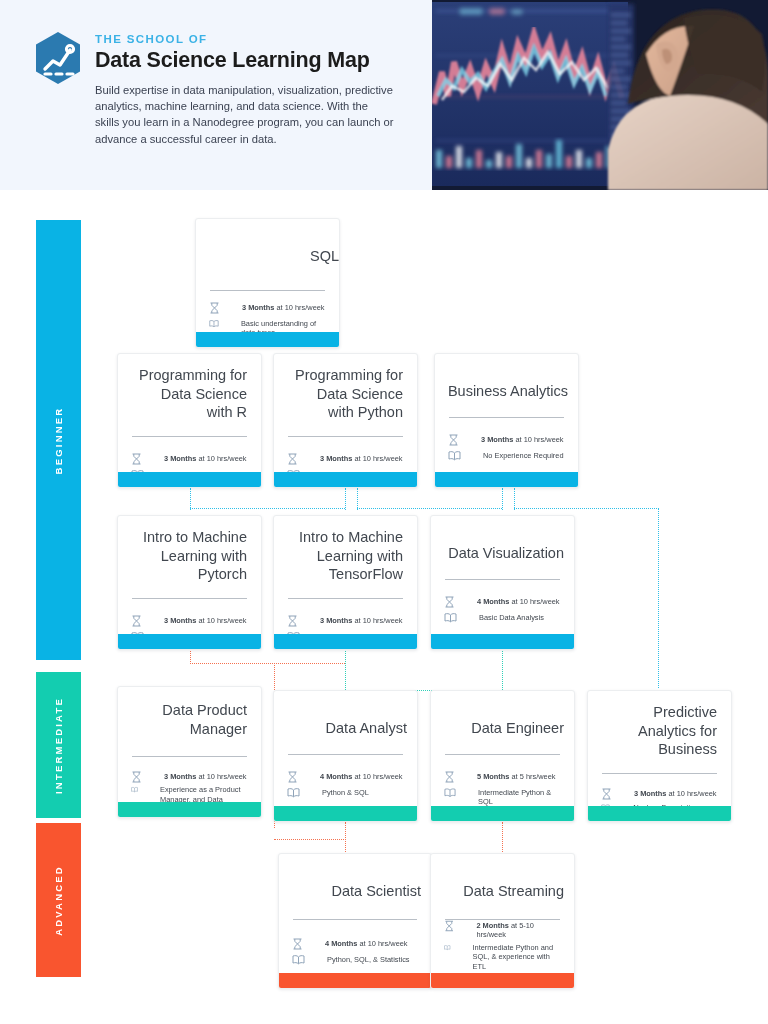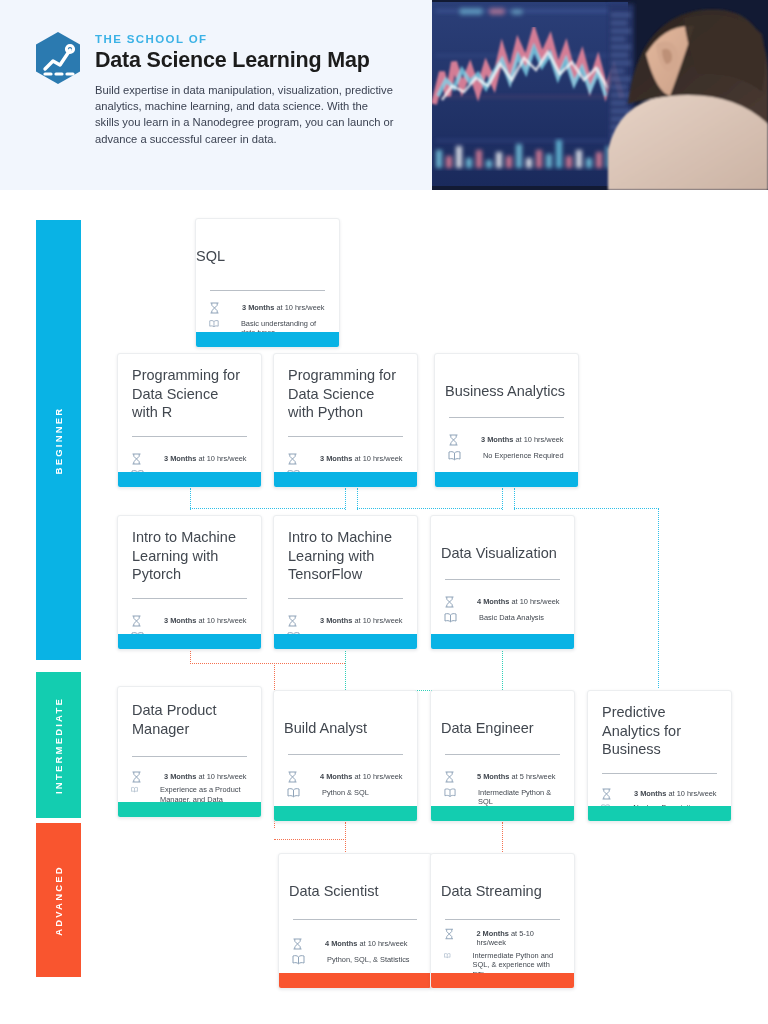--- a/index.html
+++ b/index.html
@@ -65,21 +65,21 @@
   
   .card {
     position: absolute;
     background: #ffffff;
     border: 1px solid #eceef0;
     border-radius: 3px;
     box-shadow: 0 1px 3px rgba(40,50,70,0.10);
     overflow: hidden;
   }
   .card-title {
-    text-align: left;
+    text-align: right;
     font-size: 14.5px; color: #41474f; font-weight: normal;
     line-height: 18.5px;
   }
   .card-rule {
     height: 1px; background: #b9bfc6;
     margin: 0 14px;
   }
   .card-meta { padding: 0 13px; }
   .meta-row { display: flex; align-items: flex-start; gap: 22px; margin-bottom: 4px; }
   .meta-text { font-size: 7.4px; color: #41474f; line-height: 9.6px; padding-top: 1px; }
@@ -477,21 +477,21 @@
               <line x1="6.5" y1="3" x2="6.5" y2="9.8"></line>
             </g>
           </svg>
         <div class="meta-text" style="max-width:88px;">Experience as a Product Manager, and Data Analysis</div>
       </div>
     </div>
     <div class="card-footer f-teal"></div>
   </div>
 
   <div class="card" style="left:273px; top:690px; width:145px; height:132px;">
-    <div class="card-title" style="margin-top:28px; padding:0 10px;">Build Analyst</div>
+    <div class="card-title" style="margin-top:28px; padding:0 10px;">Data Analyst</div>
     <div class="card-rule" style="margin-top:16px;"></div>
     <div class="card-meta" style="margin-top:16px;">
       <div class="meta-row">
         <svg width="11" height="12" viewBox="0 0 11 12">
             <g fill="none" stroke="#8fa3b8" stroke-width="1">
               <line x1="1.5" y1="1" x2="9.5" y2="1"></line>
               <line x1="1.5" y1="11" x2="9.5" y2="11"></line>
               <path d="M2.8,1 L2.8,3.3 L5.5,6 L8.2,3.3 L8.2,1"></path>
               <path d="M2.8,11 L2.8,8.7 L5.5,6 L8.2,8.7 L8.2,11"></path>
             </g>
@@ -595,21 +595,21 @@
           </svg>
         <div class="meta-text">Python, SQL, &amp; Statistics</div>
       </div>
     </div>
     <div class="card-footer f-orange"></div>
   </div>
 
   <div class="card" style="left:430px; top:853px; width:145px; height:136px;">
     <div class="card-title" style="margin-top:28px; padding:0 10px;">Data Streaming</div>
     <div class="card-rule" style="margin-top:18px;"></div>
-    <div class="card-meta" style="margin-top:8px;">
+    <div class="card-meta" style="margin-top:0;">
       <div class="meta-row" style="margin-bottom:2px;">
         <svg width="11" height="12" viewBox="0 0 11 12">
             <g fill="none" stroke="#8fa3b8" stroke-width="1">
               <line x1="1.5" y1="1" x2="9.5" y2="1"></line>
               <line x1="1.5" y1="11" x2="9.5" y2="11"></line>
               <path d="M2.8,1 L2.8,3.3 L5.5,6 L8.2,3.3 L8.2,1"></path>
               <path d="M2.8,11 L2.8,8.7 L5.5,6 L8.2,8.7 L8.2,11"></path>
             </g>
           </svg>
         <div class="meta-text"><b>2 Months</b> <span>at 5-10 hrs/week</span></div>

